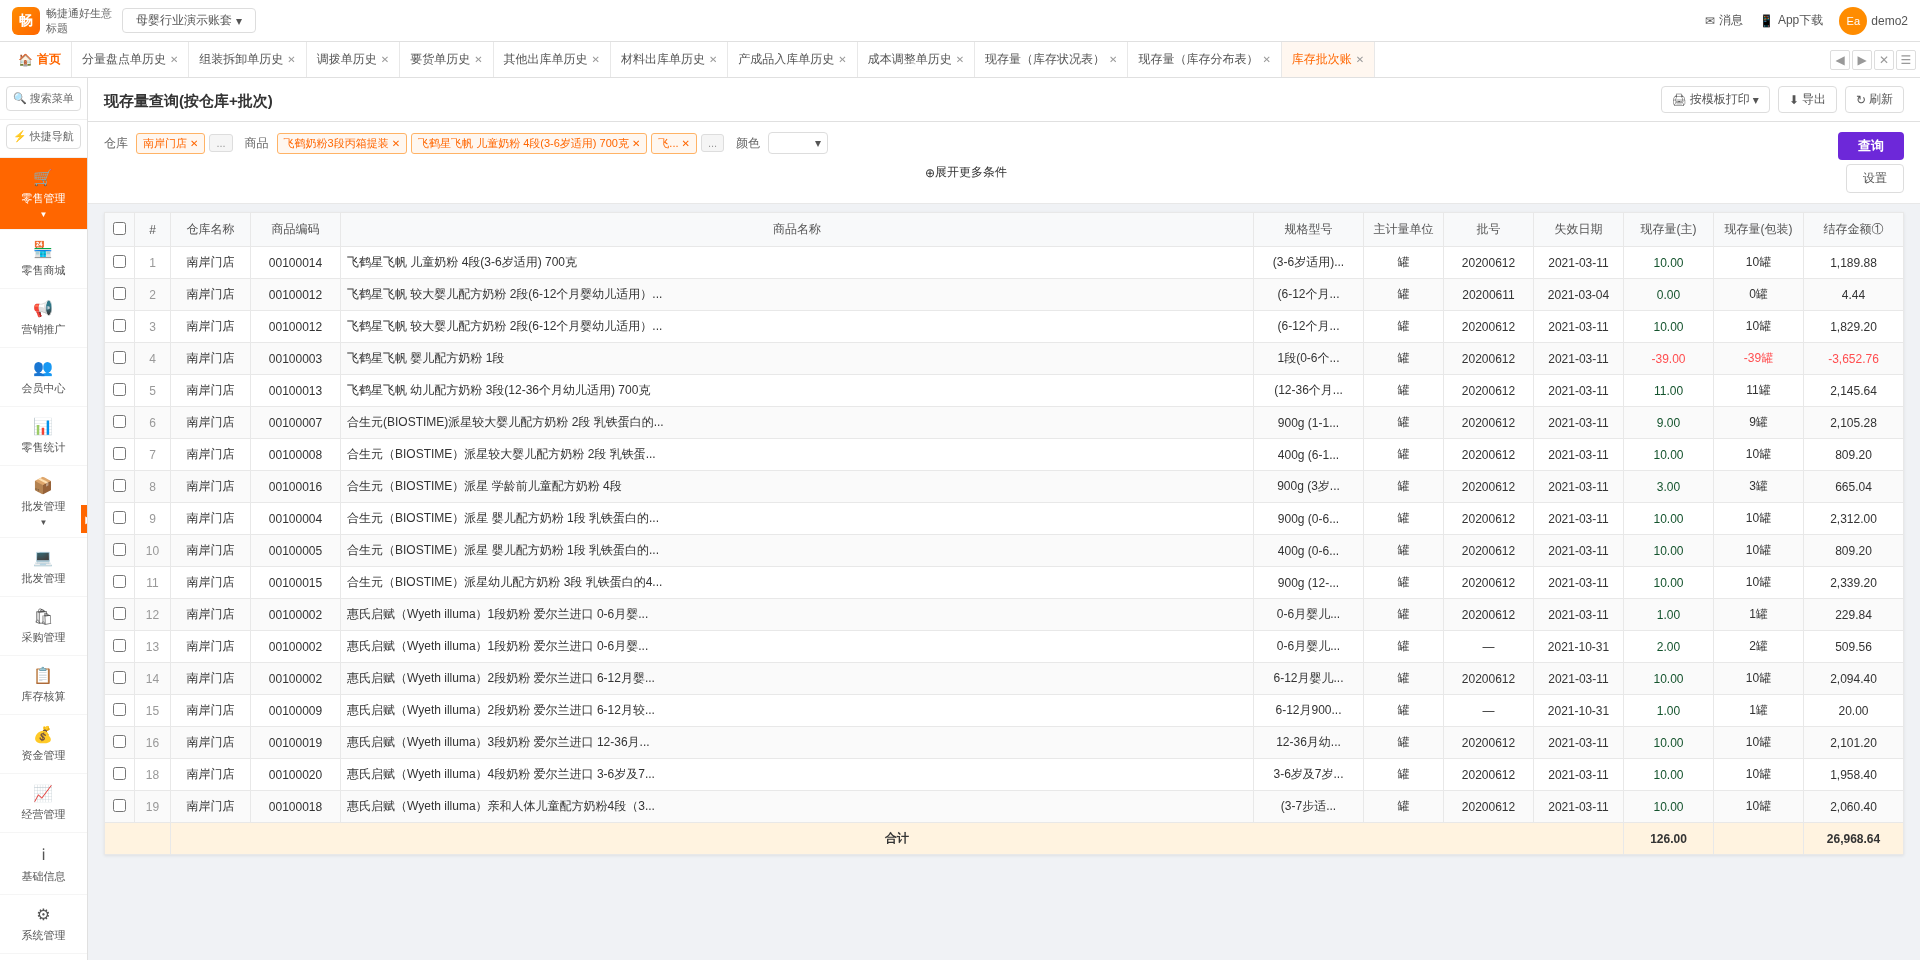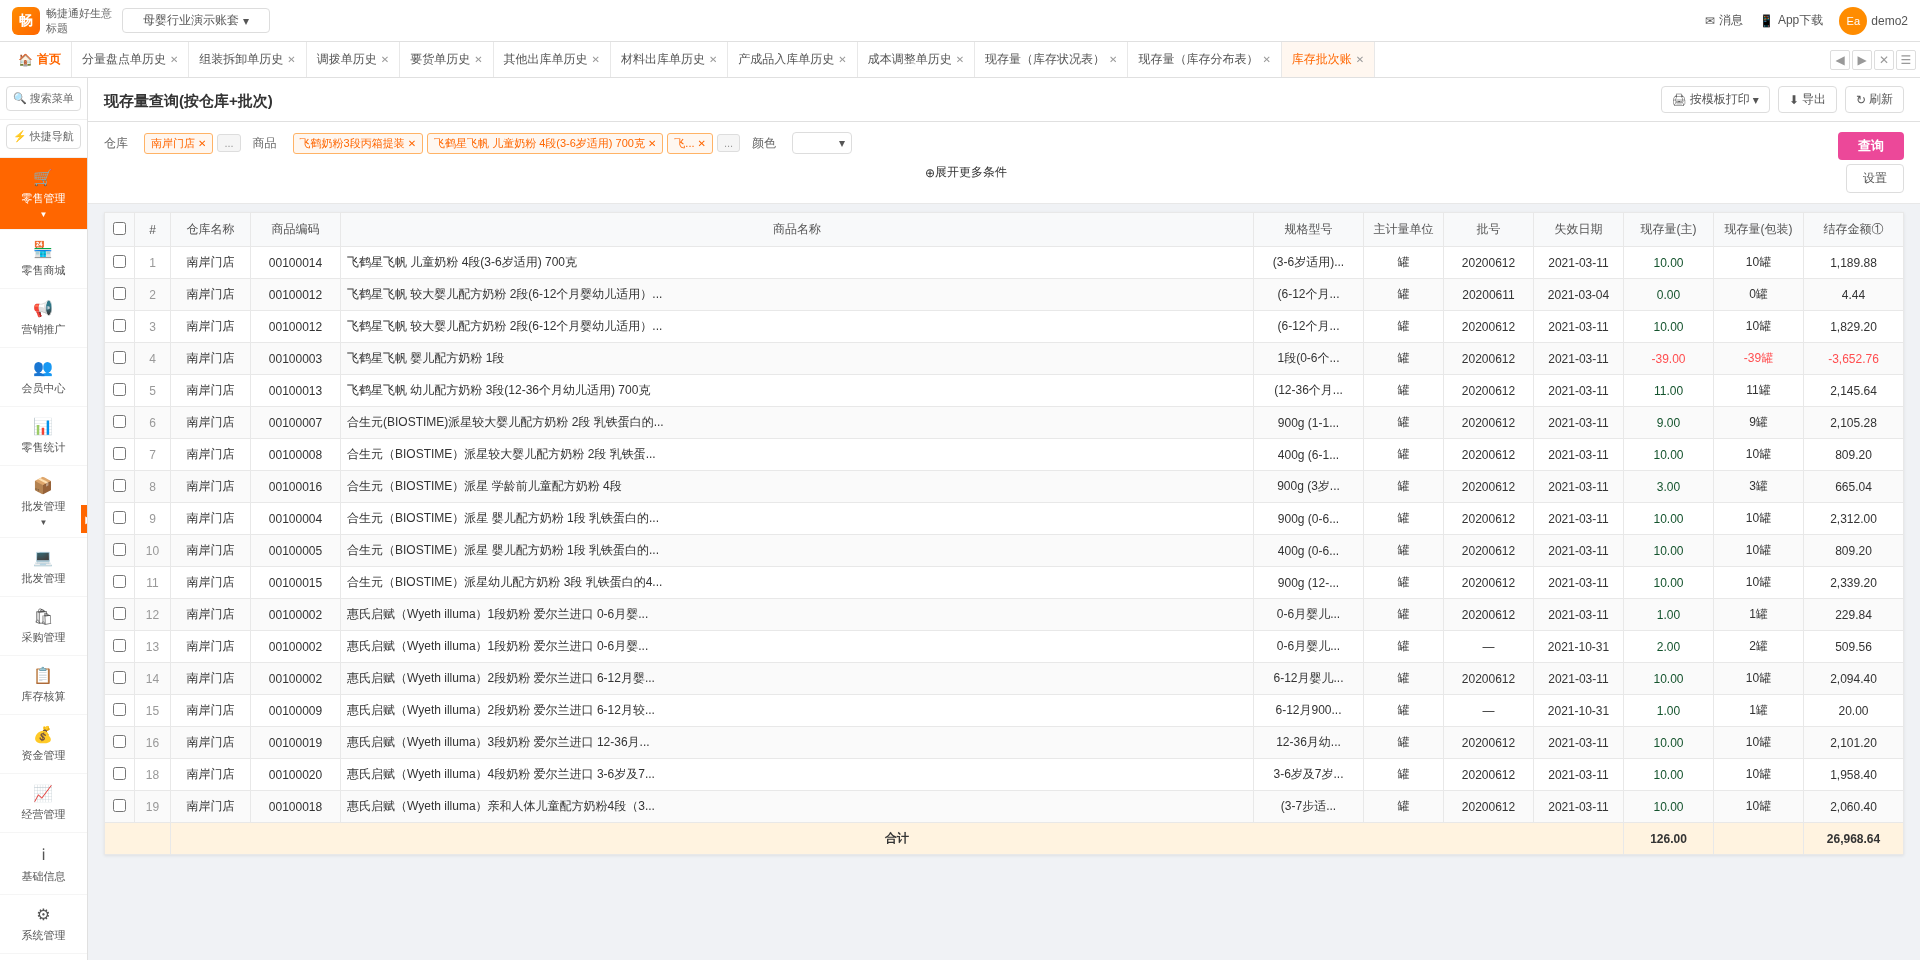--- a/index.html
+++ b/index.html
@@ -4,21 +4,21 @@
   <style>
     * { margin: 0; padding: 0; box-sizing: border-box; }
     body { font-family: 'Microsoft YaHei', Arial, sans-serif; font-size: 12px; background: #f5f5f5; color: #333; width: 1920px; height: 960px; overflow: hidden; display: flex; flex-direction: column; }
 
     
     .top-bar { display: flex; align-items: center; background: #fff; border-bottom: 1px solid #e0e0e0; height: 42px; padding: 0 12px; justify-content: space-between; flex-shrink: 0; }
     .top-bar-left { display: flex; align-items: center; gap: 10px; }
     .logo-area { display: flex; align-items: center; gap: 6px; }
     .logo-icon { width: 28px; height: 28px; background: linear-gradient(135deg, #ff8c00, #ff6600); border-radius: 6px; display: flex; align-items: center; justify-content: center; color: white; font-size: 14px; font-weight: bold; }
     .logo-text { font-size: 11px; color: #666; line-height: 1.3; }
-    .company-selector { display: flex; align-items: center; gap: 4px; border: 1px solid #ddd; border-radius: 4px; padding: 3px 20px; cursor: pointer; color: #555; font-size: 12px; }
+    .company-selector { display: flex; align-items: center; gap: 4px; border: 1px solid #ddd; border-radius: 4px; padding: 3px 13px; cursor: pointer; color: #555; font-size: 12px; }
     .top-bar-right { display: flex; align-items: center; gap: 16px; color: #555; }
     .top-bar-icon-group { display: flex; align-items: center; gap: 4px; cursor: pointer; font-size: 12px; }
     .avatar { width: 28px; height: 28px; background: #ff8c00; border-radius: 50%; display: flex; align-items: center; justify-content: center; color: white; font-size: 11px; }
 
     
     .nav-tabs { display: flex; align-items: center; background: #fff; border-bottom: 1px solid #e0e0e0; height: 36px; padding: 0 0 0 8px; flex-shrink: 0; overflow: hidden; }
     .nav-tab { display: flex; align-items: center; padding: 0 10px; height: 36px; font-size: 12px; cursor: pointer; color: #555; white-space: nowrap; border-right: 1px solid #e8e8e8; gap: 4px; flex-shrink: 0; }
     .nav-tab.home { color: #ff6600; font-weight: bold; }
     .nav-tab.active { background: #fff7f0; color: #ff6600; }
     .nav-tab .close-icon { font-size: 10px; color: #999; cursor: pointer; }
@@ -44,21 +44,21 @@
 
     
     .page-header { background: #fff; padding: 8px 16px 0; border-bottom: 1px solid #e0e0e0; flex-shrink: 0; }
     .page-title { font-size: 15px; font-weight: bold; color: #333; padding: 4px 0 8px; }
     .page-header-actions { display: flex; align-items: center; justify-content: flex-end; gap: 8px; padding-bottom: 8px; }
     .header-btn { display: flex; align-items: center; gap: 3px; padding: 4px 10px; border: 1px solid #ddd; border-radius: 4px; cursor: pointer; font-size: 12px; color: #555; background: #fff; }
 
     
     .filter-area { background: #fff; padding: 10px 16px; border-bottom: 1px solid #e8e8e8; flex-shrink: 0; }
     .filter-row { display: flex; align-items: center; gap: 12px; flex-wrap: wrap; }
-    .filter-item { display: flex; align-items: center; gap: 16px; }
+    .filter-item { display: flex; align-items: center; gap: 8px; }
     .filter-label { color: #666; font-size: 12px; white-space: nowrap; }
     .filter-tag-group { display: flex; align-items: center; gap: 4px; flex-wrap: wrap; }
     .filter-tag { display: flex; align-items: center; gap: 3px; background: #fff7f0; border: 1px solid #ffb366; border-radius: 3px; padding: 2px 6px; font-size: 11px; color: #ff6600; cursor: pointer; }
     .filter-tag .x { cursor: pointer; font-size: 10px; }
     .filter-tag.dots { background: #f5f5f5; border-color: #ddd; color: #999; }
     .expand-btn { display: flex; align-items: center; justify-content: center; width: 100%; padding: 4px; }
 
     
     .table-container { flex: 1; overflow: auto; padding: 8px 16px; }
     .data-table { width: 100%; border-collapse: collapse; background: #fff; box-shadow: 0 1px 3px rgba(0,0,0,0.08); }
@@ -80,21 +80,21 @@
     .col-expire { width: 90px; }
     .col-qty-main { width: 90px; }
     .col-qty-pkg { width: 90px; }
     .col-balance { width: 100px; }
     td.left { text-align: left; }
 
     
     .sidebar-expand { position: relative; }
     .expand-arrow { position: absolute; right: -10px; top: 50%; transform: translateY(-50%); width: 16px; height: 28px; background: #ff6600; border-radius: 0 4px 4px 0; display: flex; align-items: center; justify-content: center; color: white; font-size: 10px; cursor: pointer; z-index: 10; }
 
-    .query-btn { background: #ec4899; color: white; border: none; border-radius: 4px; padding: 5px 20px; cursor: pointer; font-size: 13px; font-weight: bold; }
+    .query-btn { background: #6d28d9; color: white; border: none; border-radius: 4px; padding: 5px 20px; cursor: pointer; font-size: 13px; font-weight: bold; }
     .set-btn { background: #fff; color: #555; border: 1px solid #ddd; border-radius: 4px; padding: 5px 16px; cursor: pointer; font-size: 12px; margin-top: 4px; }
 
     .filter-section { display: flex; gap: 0; align-items: flex-start; }
     .filter-fields { flex: 1; }
     .filter-actions { display: flex; flex-direction: column; align-items: flex-end; justify-content: flex-start; padding-left: 10px; }
     .color-dropdown { border: 1px solid #ddd; border-radius: 4px; padding: 3px 6px; font-size: 12px; color: #555; display: flex; align-items: center; gap: 4px; cursor: pointer; min-width: 60px; justify-content: space-between; }
 
     .filter-row-2 { display: flex; align-items: center; gap: 8px; margin-top: 6px; }
   </style>
 </head>

